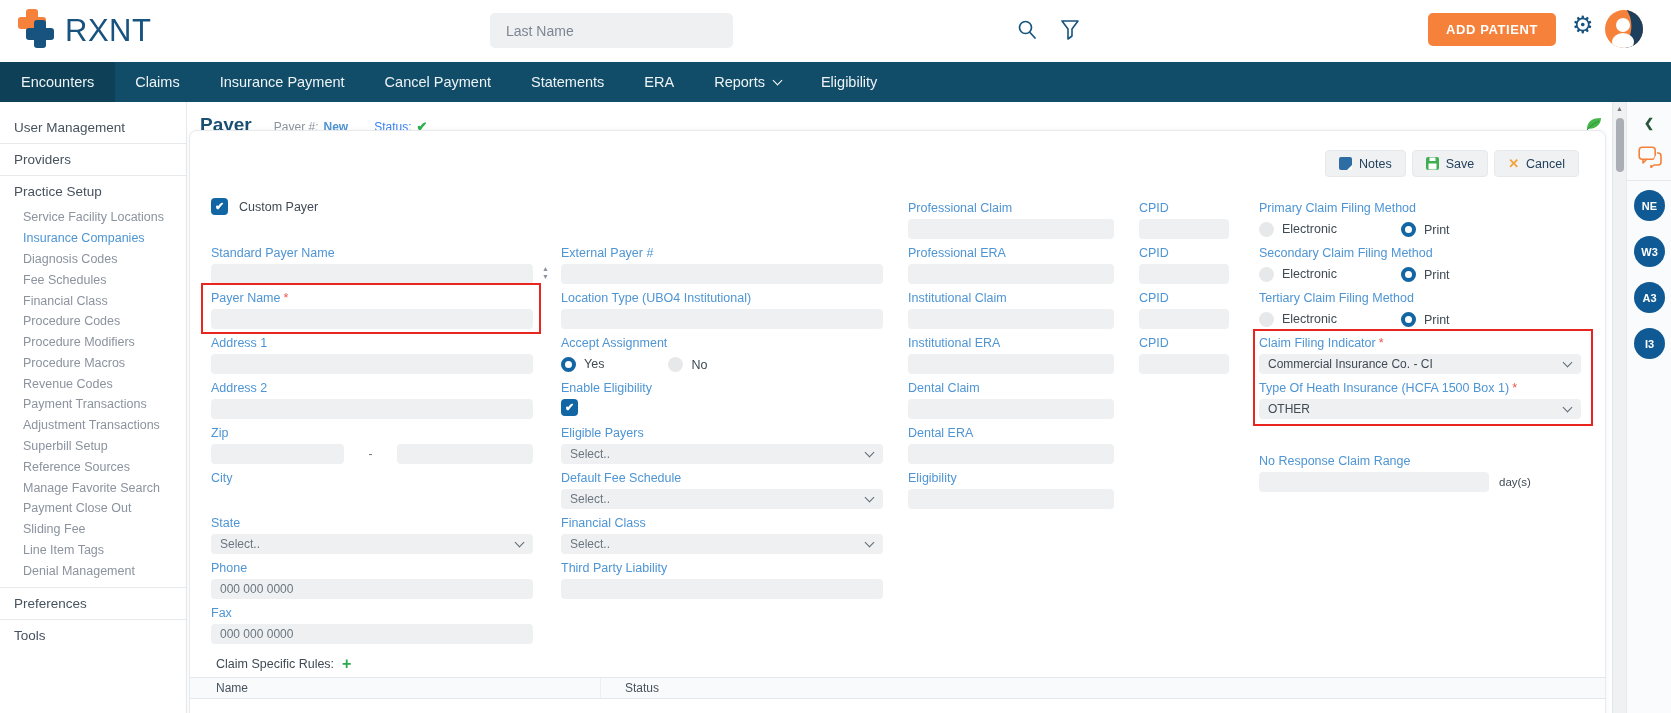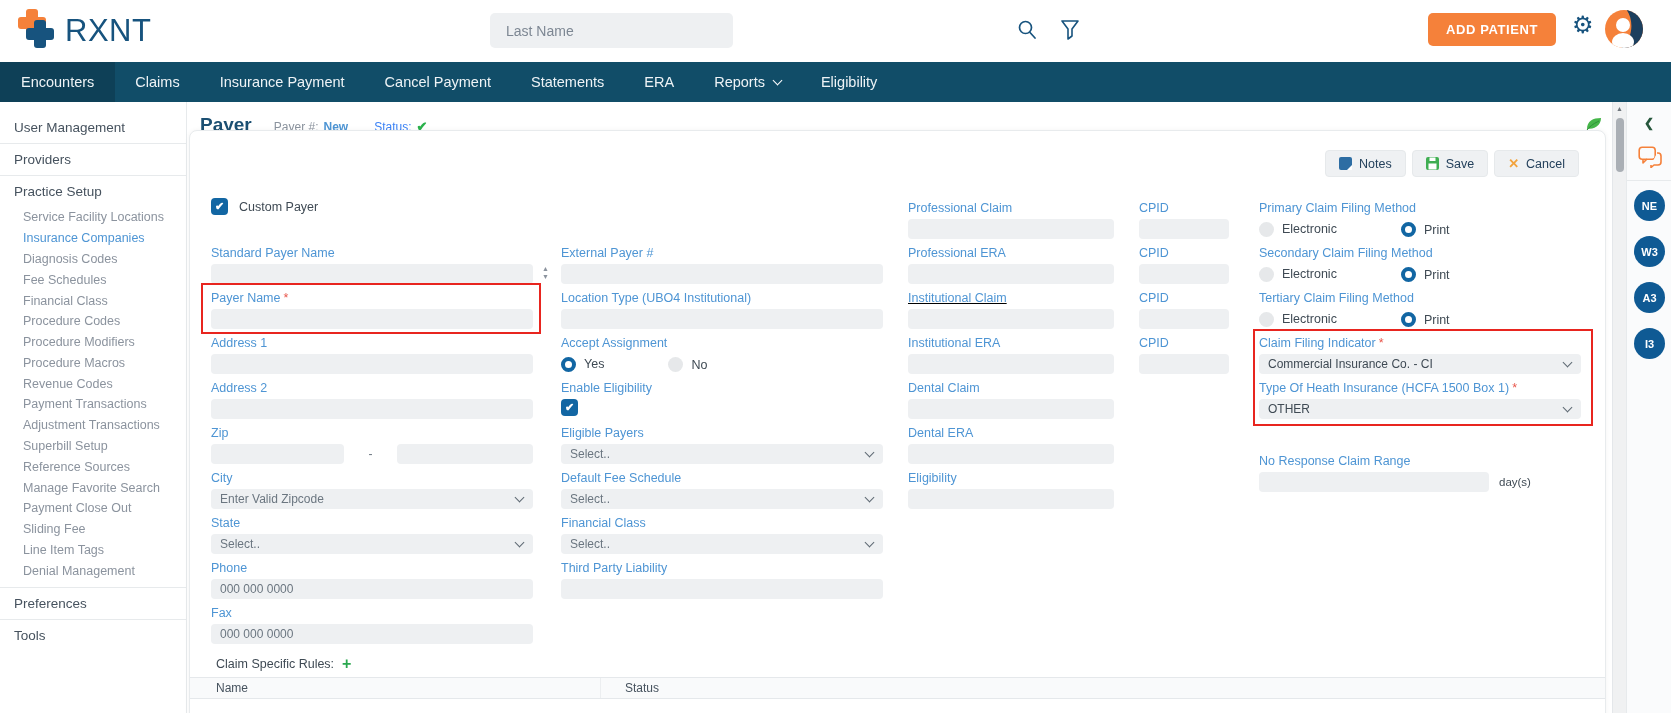--- a/index.html
+++ b/index.html
@@ -266,24 +266,20 @@
           <div class="fld" style="top:295px;">
             <div class="lbl"><span>Zip</span></div>
             <div class="zip-row">
               <input class="tinp" style="width: 133px;">
               <span class="dash">-</span>
               <input class="tinp" style="width: 136px;">
             </div>
           </div>
           <div class="fld" style="top:340px;">
             <div class="lbl"><span>City</span></div>
-            <div class="sel">
-                <span>Enter Valid Zipcode</span>
-                <i class="chev"></i>
-              </div>
           </div>
           <div class="fld" style="top:385px;">
             <div class="lbl"><span>State</span></div>
             <div class="sel">
                 <span>Select..</span>
                 <i class="chev"></i>
               </div>
           </div>
           <div class="fld" style="top:430px;">
             <div class="lbl"><span>Phone</span></div>
@@ -348,21 +344,21 @@
 
         <div class="col" style="left:718px;width:206px;">
           <div class="fld" style="top:70px;">
             <div class="lbl"><span>Professional Claim</span></div>
             <input class="tinp" style="">
           </div>
           <div class="fld" style="top:115px;">
             <div class="lbl"><span>Professional ERA</span></div>
             <input class="tinp" style="">
           </div>
-          <div class="fld" style="top:160px;text-decoration:underline;">
+          <div class="fld" style="top:160px;">
             <div class="lbl"><span>Institutional Claim</span></div>
             <input class="tinp" style="">
           </div>
           <div class="fld" style="top:205px;">
             <div class="lbl"><span>Institutional ERA</span></div>
             <input class="tinp" style="">
           </div>
           <div class="fld" style="top:250px;">
             <div class="lbl"><span>Dental Claim</span></div>
             <input class="tinp" style="">

